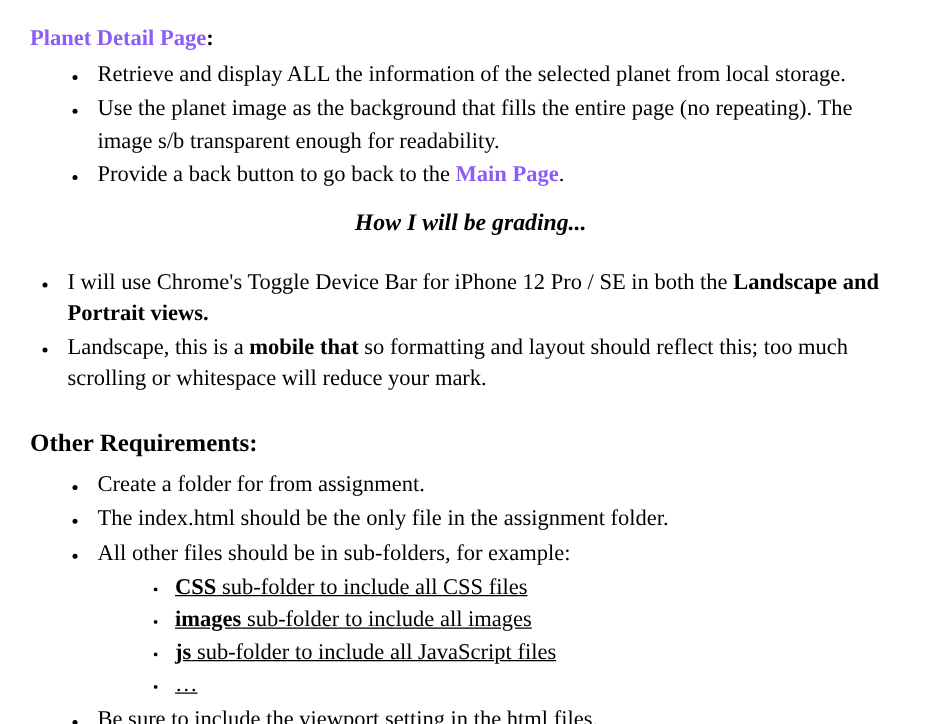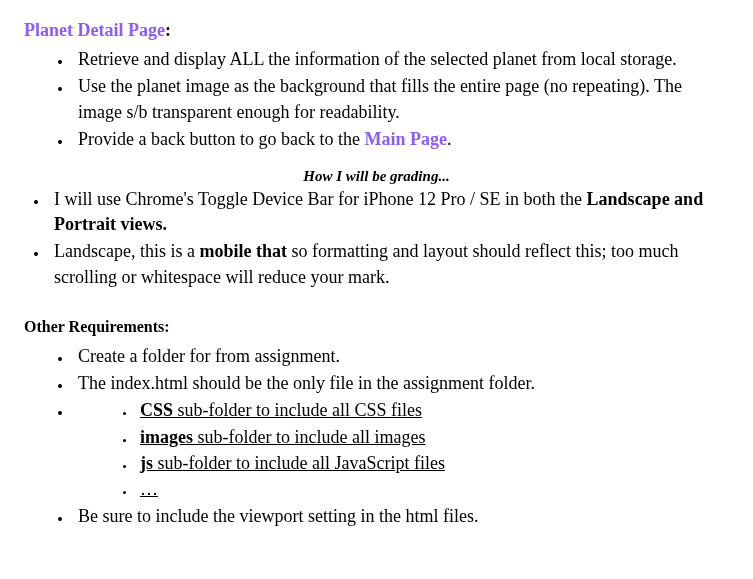--- a/index.html
+++ b/index.html
@@ -37,26 +37,27 @@
       margin-bottom: 2px;
       padding-left: 6px;
     }
     li::marker {
       font-size: 12px;
     }
     .centered-heading {
       text-align: center;
       font-style: italic;
       font-weight: bold;
-      font-size: 15px;
+      font-size: 19px;
       margin-top: 12px;
+      margin-bottom: 20px;
     }
     .subheading {
       font-weight: bold;
-      font-size: 16px;
+      font-size: 20px;
       margin-top: 26px;
       margin-bottom: 6px;
     }
     ul.sub {
       list-style-type: disc;
       padding-left: 58px;
       margin-top: 2px;
       text-decoration: underline;
     }
     ul.sub li {
@@ -95,20 +96,21 @@
     <span>Landscape, this is a </span><span class="bold">mobile that</span><span> so formatting and layout should reflect this; too much scrolling or whitespace will reduce your mark.</span>
   </li>
 </ul>
 
 <p class="subheading">Other Requirements:</p>
 
 <ul class="outer">
   <li><span>Create a folder for from assignment.</span></li>
   <li><span>The index.html should be the only file in the assignment folder.</span></li>
   <li>
+    <span>All other files should be in sub-folders, for example:</span>
     <ul class="sub">
       <li><span class="bold">CSS</span><span> sub-folder to include all CSS files</span></li>
       <li><span class="bold">images</span><span> sub-folder to include all images</span></li>
       <li><span class="bold">js</span><span> sub-folder to include all JavaScript files</span></li>
       <li><span>…</span></li>
     </ul>
   </li>
   <li><span>Be sure to include the viewport setting in the html files.</span></li>
 </ul>
 

